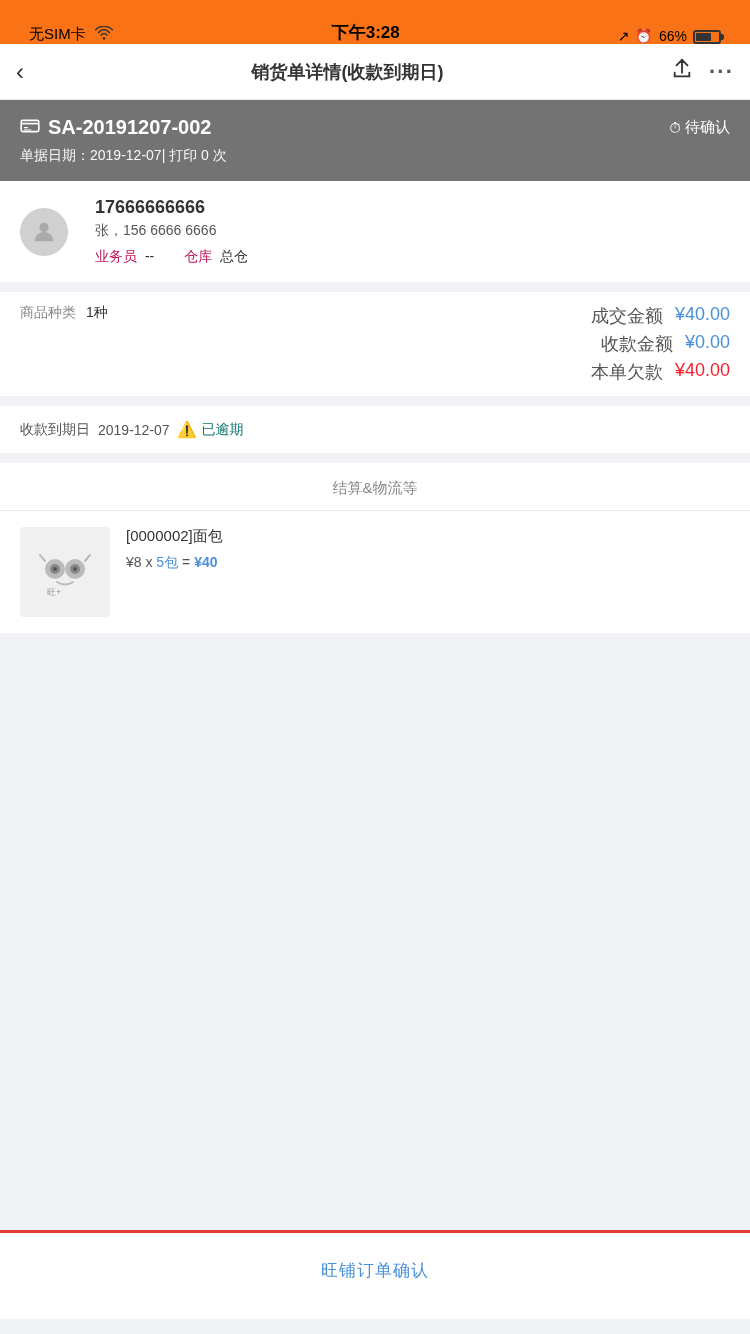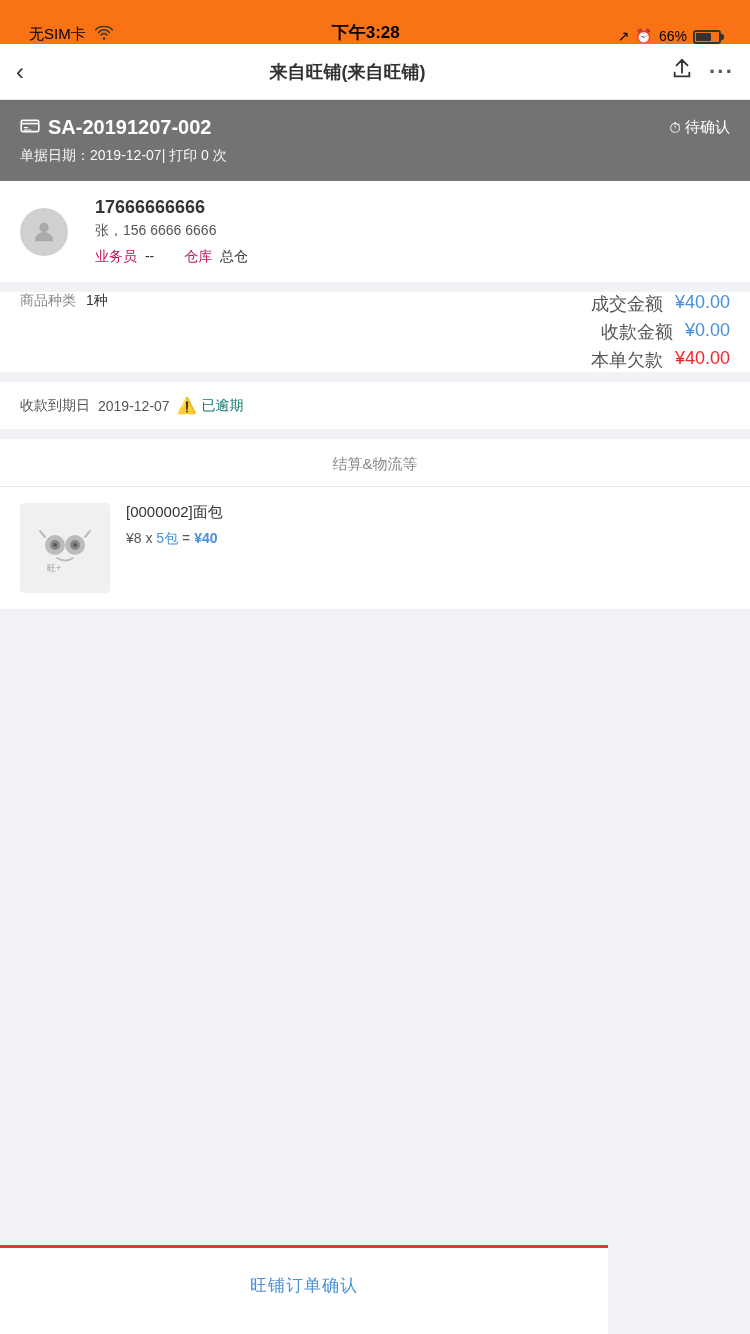--- a/index.html
+++ b/index.html
@@ -110,21 +110,21 @@
     .customer-name { font-size: 14px; color: #555; margin-bottom: 8px; }
     .customer-meta { display: flex; gap: 30px; font-size: 14px; color: #555; }
     .meta-item span.label { color: #be185d; }
     .meta-item span.value { color: #333; margin-left: 4px; }
 
     
     .summary-section {
       display: flex;
       justify-content: space-between;
       align-items: flex-start;
-      padding: 0 20px;
+      padding: 12px 20px;
       background: #fff;
       margin-bottom: 10px;
     }
     .summary-left { font-size: 14px; color: #555; }
     .summary-left span.label { color: #888; }
     .summary-left span.value { margin-left: 6px; color: #333; font-weight: 500; }
     .summary-right { display: flex; flex-direction: column; align-items: flex-end; gap: 4px; }
     .summary-row { display: flex; justify-content: flex-end; gap: 12px; font-size: 18px; }
     .summary-row .slabel { color: #555; }
     .summary-row .samount { color: #4a90d9; font-weight: 500; }
@@ -203,23 +203,23 @@
     }
     .product-info { flex: 1; }
     .product-name { font-size: 15px; font-weight: 500; color: #333; margin-bottom: 8px; }
     .product-price { font-size: 14px; color: #555; }
     .product-price .qty { color: #4a90d9; margin-top: 12px; }
     .product-price .total { color: #4a90d9; font-weight: 600; }
 
     
     .bottom-btn-area {
       position: fixed;
-      bottom: 0;
+      bottom: 15px;
       left: 0;
-      width: 608px;
+      width: 750px;
       background: #fff;
       padding: 12px 20px 24px;
       border-top: 3px solid #e53935;
     }
     .confirm-btn {
       width: 100%;
       height: 50px;
       background: #fff;
       border: none;
       border-radius: 6px;
@@ -257,21 +257,21 @@
     <span>
       <span class="battery-box">
           <span class="battery-fill"></span>
         </span>
     </span>
   </div>
 </div>
 
 <div class="nav-bar">
   <span class="nav-back">‹</span>
-  <span class="nav-title">来自旺铺(来自旺铺)</span>
+  <span class="nav-title">销货单详情(收款到期日)</span>
   <div class="nav-actions">
     <span class="nav-action-icon">
       <svg width="22" height="22" viewBox="0 0 24 24" fill="none" stroke="#333" stroke-width="2" stroke-linecap="round">
         <path d="M18 8l-6-6-6 6M12 2v14M4 16v4h16v-4"></path>
       </svg>
     </span>
     <span class="nav-action-icon" style="font-size:22px; letter-spacing:1px; font-weight:700; color:#555;">···</span>
   </div>
 </div>
 

